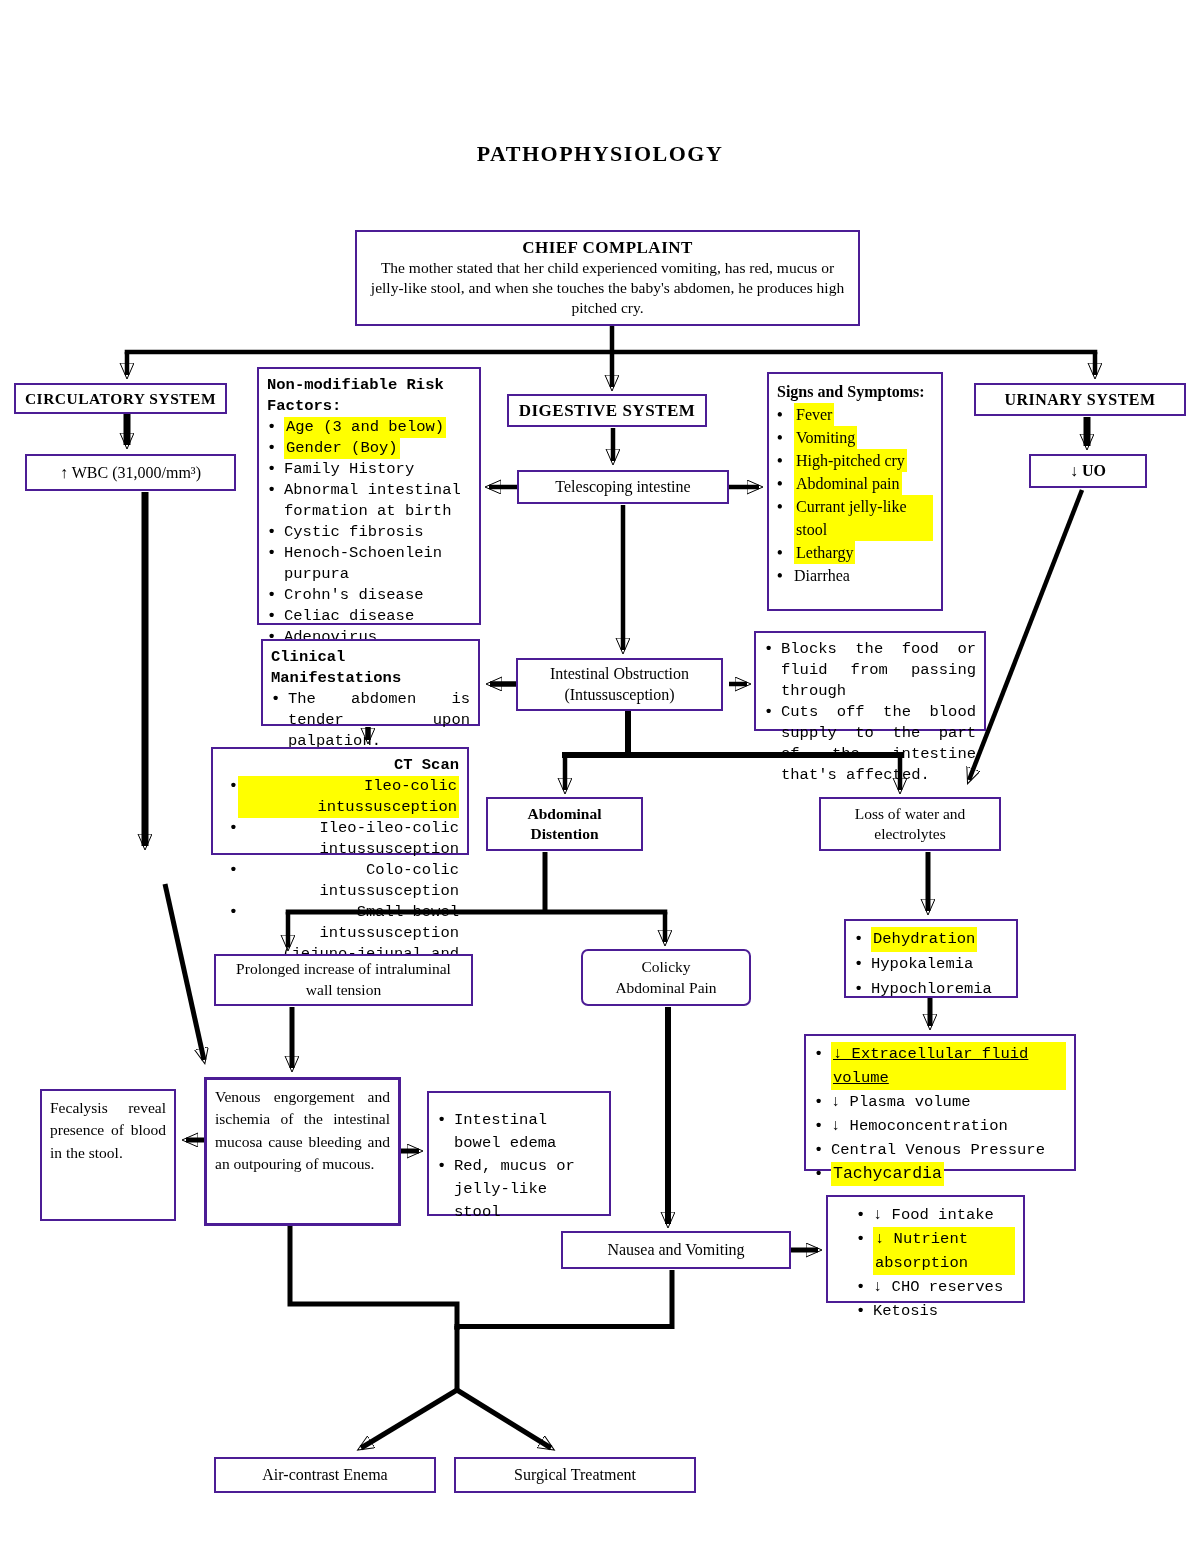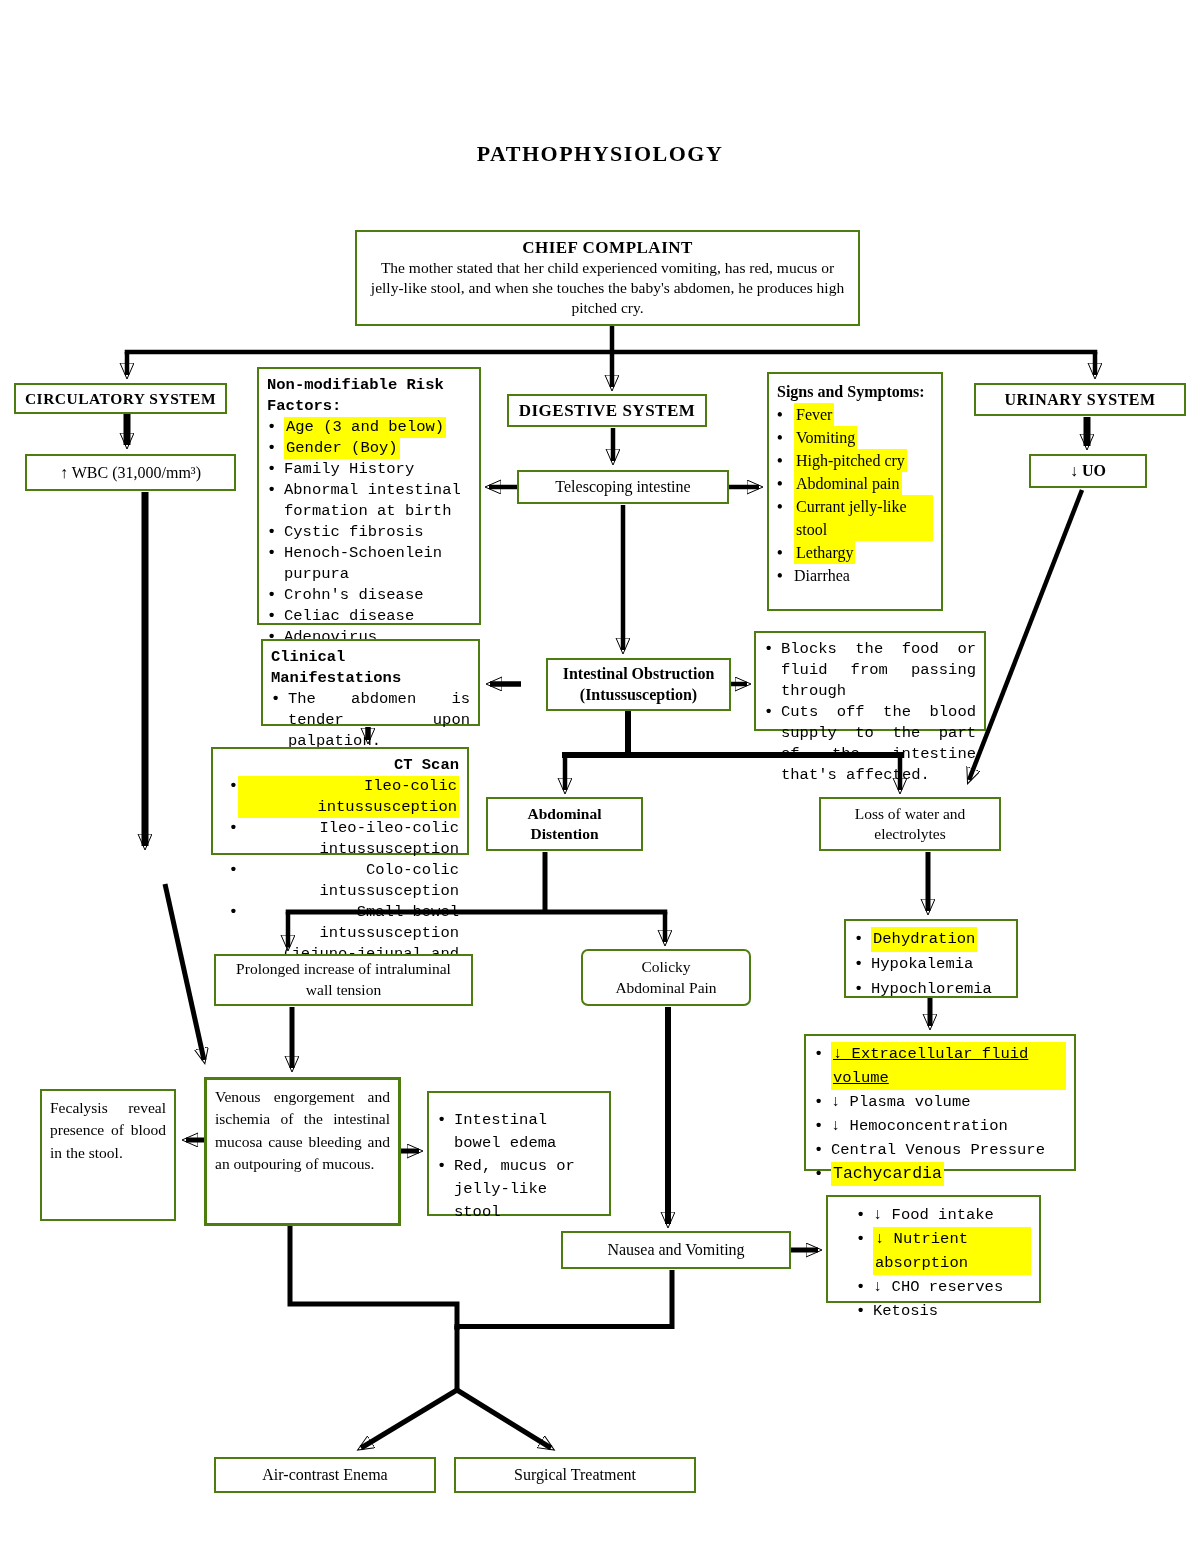--- a/index.html
+++ b/index.html
@@ -2,21 +2,21 @@
 <html><head>
 <meta charset="utf-8">
 <style>
   html,body{margin:0;padding:0;background:#ffffff;}
   #canvas{
     position:relative;width:1200px;height:1553px;background:#ffffff;
     font-family:"Liberation Serif","DejaVu Serif",serif;color:#000;
   }
   #arrows{position:absolute;left:0;top:0;z-index:0;}
   #arrows path{stroke:#000;fill:none;}
-  .box{position:absolute;background:#fff;border:2px solid #4d7c0f;box-sizing:border-box;z-index:1;}
+  .box{position:absolute;background:#fff;border:2px solid #4c1d95;box-sizing:border-box;z-index:1;}
   .b25{border-width:2.5px;}
   .b35{border-width:3.5px;}
   .title{position:absolute;left:0;top:141px;width:1200px;text-align:center;
     font-size:22px;font-weight:bold;letter-spacing:1.5px;z-index:1;}
   .ctr{display:flex;flex-direction:column;align-items:center;justify-content:center;text-align:center;}
   .hdr{font-weight:bold;}
   .sys{font-size:15.5px;font-weight:bold;letter-spacing:.5px;}
   .fs16{font-size:16px;}
   .fs15{font-size:15.5px;}
   .pad{padding:6px 8px;}
@@ -177,21 +177,21 @@
   <div class="box b25 pad list15 just" style="left:261px;top:639px;width:219px;height:87px;">
     <div class="hdr" style="text-align:left;">Clinical Manifestations</div>
     <div class="li">
         <span style="text-align:justify;justify-self:stretch;">The abdomen is tender upon palpation.</span>
       </div>
     <div class="li">
         <span>Sausage-shaped mass</span>
       </div>
   </div>
 
-  <div class="box ctr fs16" style="left:546px;top:658px;width:185px;height:53px;line-height:1.3;font-weight:bold;">
+  <div class="box ctr fs16" style="left:516px;top:658px;width:207px;height:53px;line-height:1.3;">
     <div>Intestinal Obstruction</div>
     <div>(Intussusception)</div>
   </div>
 
   <div class="box pad list15" style="left:754px;top:631px;width:232px;height:100px;">
     <div class="li">
         <span style="text-align:justify;justify-self:stretch;">Blocks the food or fluid from passing through</span>
       </div>
     <div class="li">
         <span style="text-align:justify;justify-self:stretch;">Cuts off the blood supply to the part of the intestine that's affected.</span>
@@ -274,21 +274,21 @@
       </div>
     <div class="li">
         <span>Red, mucus or jelly-like stool</span>
       </div>
   </div>
 
   <div class="box b25 ctr fs16" style="left:561px;top:1231px;width:230px;height:38px;">
     <span>Nausea and Vomiting</span>
   </div>
 
-  <div class="box pad list15" style="left:826px;top:1195px;width:215px;height:108px;line-height:24px;padding-left:28px;">
+  <div class="box pad list15" style="left:826px;top:1195px;width:199px;height:108px;line-height:24px;padding-left:28px;">
     <div class="li">
         <span>↓ Food intake</span>
       </div>
     <div class="li">
         <span class="hl">↓ Nutrient absorption</span>
       </div>
     <div class="li">
         <span>↓ CHO reserves</span>
       </div>
     <div class="li">

